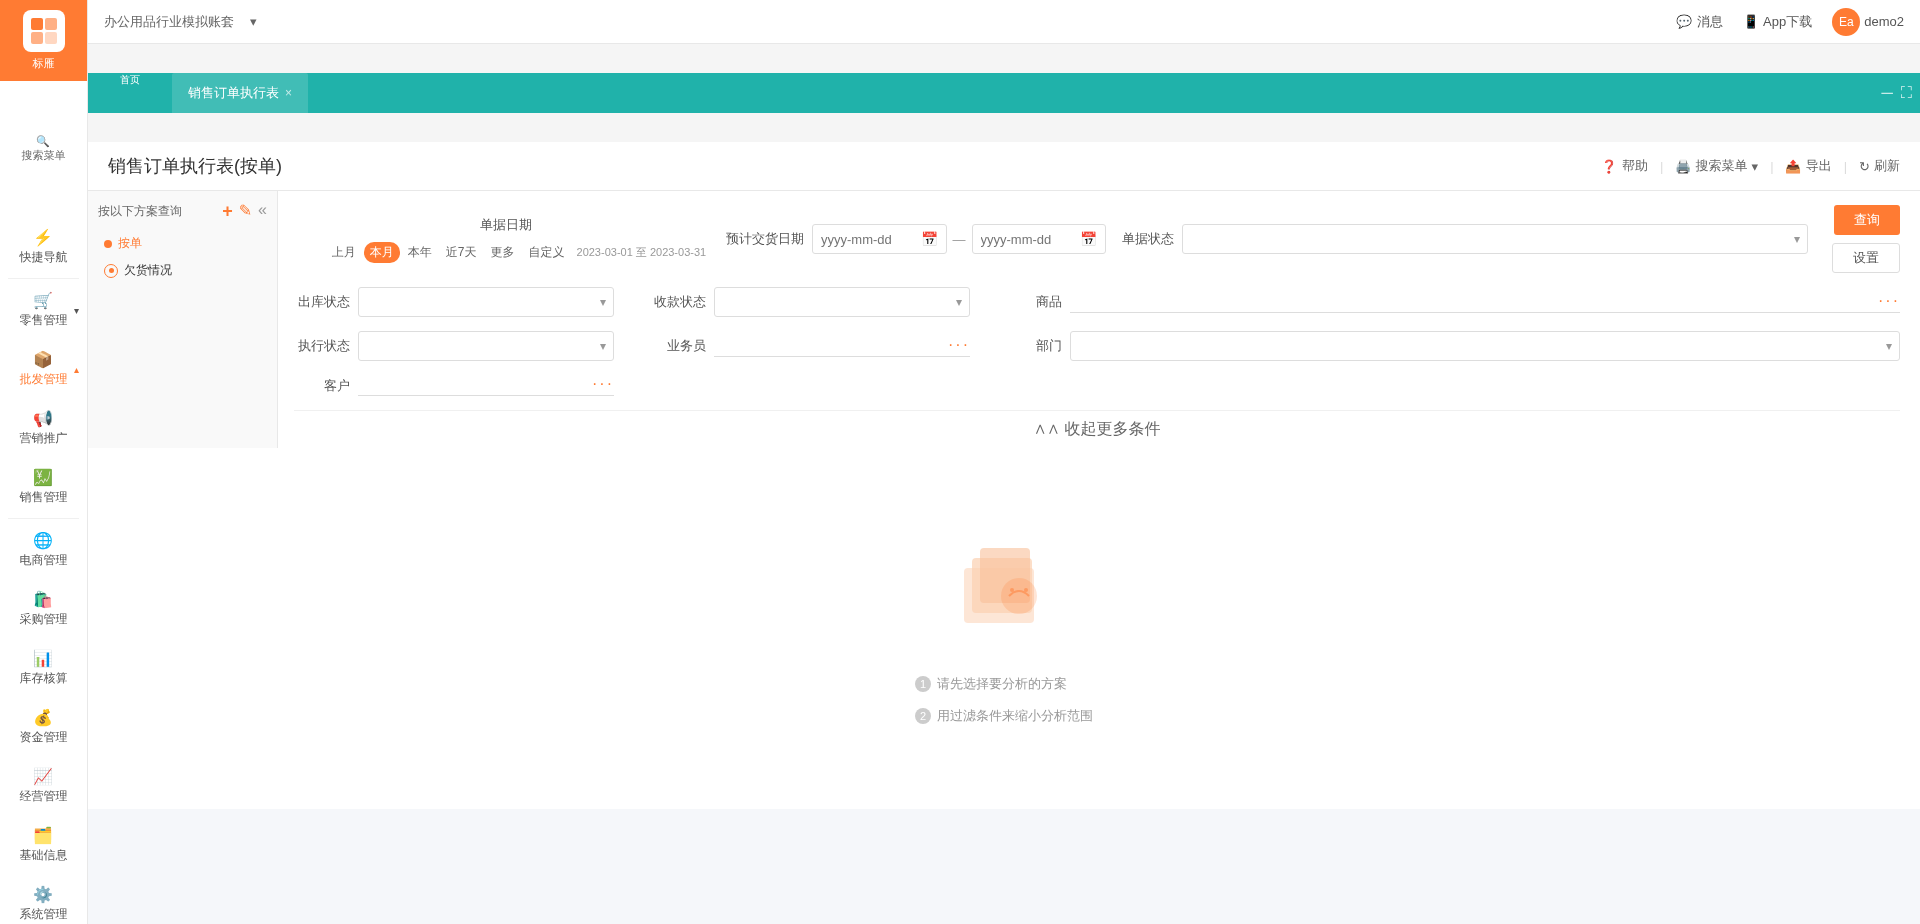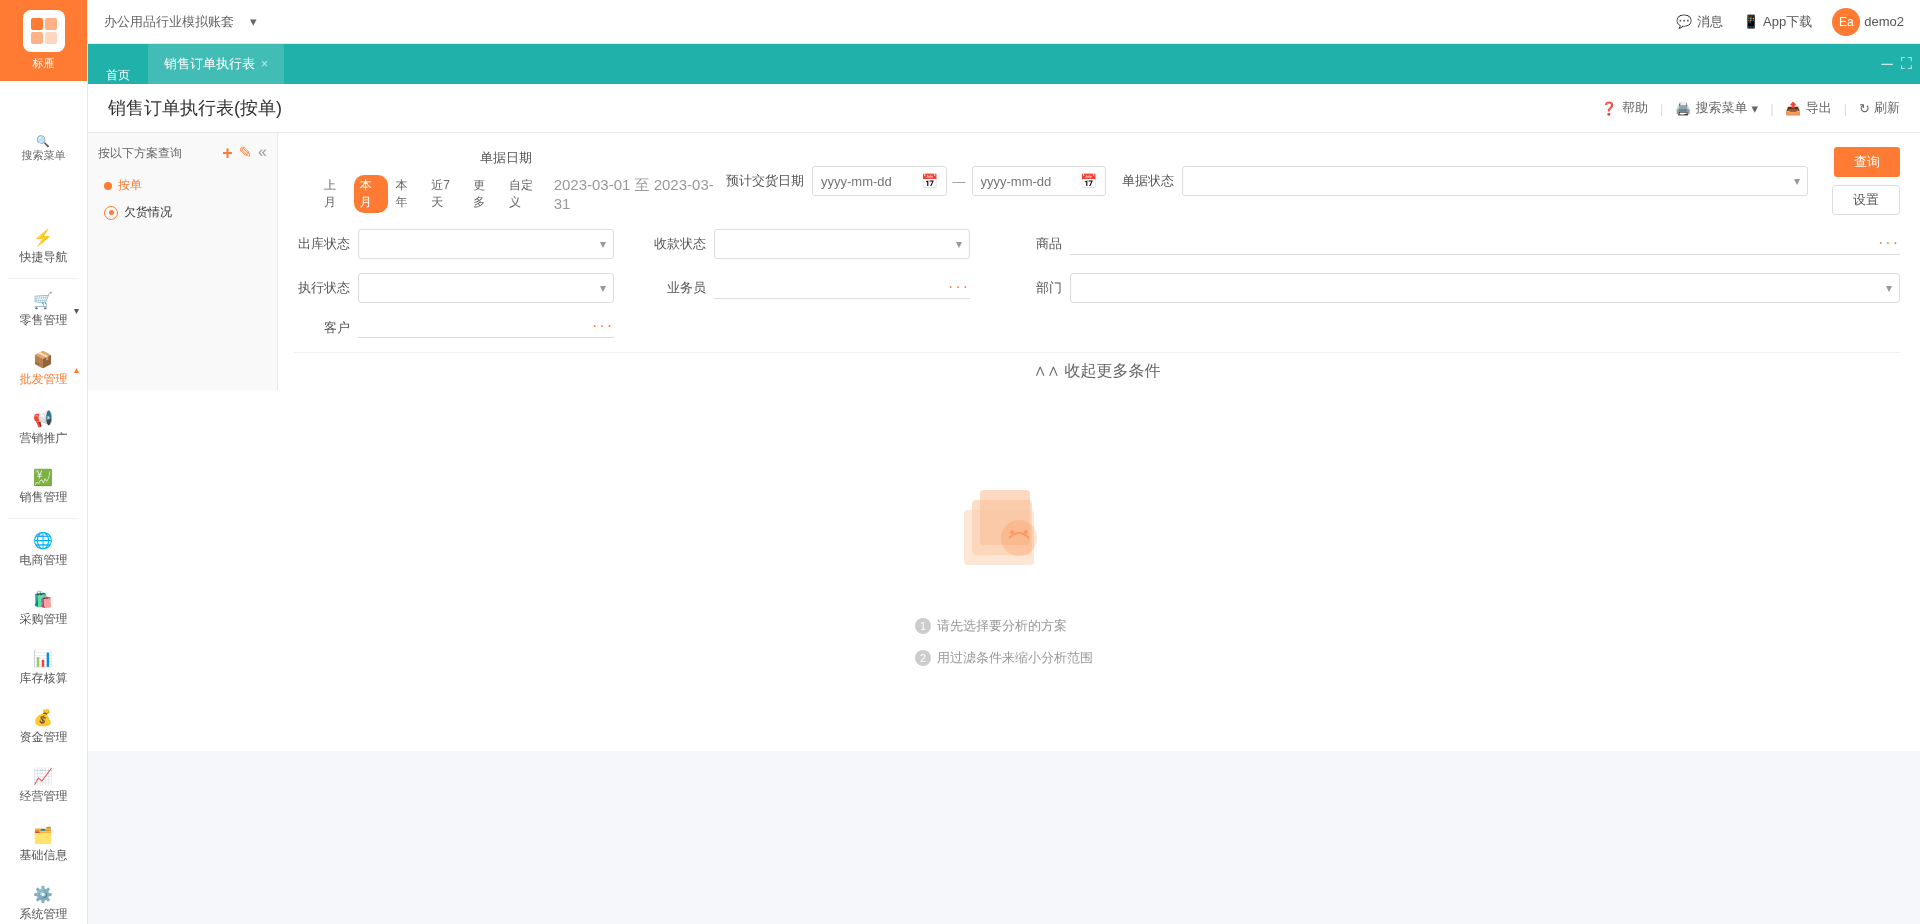--- a/index.html
+++ b/index.html
@@ -14,33 +14,33 @@
     .sidebar-search { width: 100%; padding: 8px 6px; }
     .sidebar-search-item { display: flex; flex-direction: column; align-items: center; padding: 6px 2px; cursor: pointer; color: #666; font-size: 11px; border-radius: 4px; }
     .sidebar-nav { width: 100%; flex: 1; overflow-y: auto; }
     .sidebar-nav-item { display: flex; flex-direction: column; align-items: center; padding: 10px 4px; cursor: pointer; color: #555; font-size: 12px; border-radius: 4px; margin: 1px 4px; position: relative; }
     .sidebar-nav-item.active { color: #ff7b33; }
     .sidebar-nav-item .nav-icon { font-size: 16px; margin-bottom: 2px; }
     .sidebar-nav-item .arrow { position: absolute; right: 4px; top: 50%; transform: translateY(-50%); font-size: 10px; }
     .nav-divider { height: 1px; background: #f0f0f0; margin: 2px 8px; }
 
     
-    .main { flex: 1; display: flex; flex-direction: column; overflow: hidden; }
+    .main { flex: 1; display: flex; flex-direction: column; overflow: hidden; gap: 29px; }
 
     
     .topbar { height: 44px; background: #fff; border-bottom: 1px solid #e8e8e8; display: flex; align-items: center; padding: 0 16px; gap: 16px; flex-shrink: 0; }
     .topbar-title { font-size: 13px; color: #666; }
     .topbar-dropdown { display: flex; align-items: center; gap: 4px; color: #666; cursor: pointer; font-size: 13px; }
     .topbar-right { margin-left: auto; display: flex; align-items: center; gap: 20px; }
     .topbar-right-item { display: flex; align-items: center; gap: 4px; color: #555; cursor: pointer; font-size: 13px; }
     .avatar { width: 28px; height: 28px; border-radius: 50%; background: #ff7b33; display: flex; align-items: center; justify-content: center; color: #fff; font-size: 12px; }
 
     
     .tabbar { height: 40px; background: #20b2aa; display: flex; align-items: center; padding: 0 0; flex-shrink: 0; }
-    .tabbar-home { padding: 0 18px; color: #fff; font-size: 12px; cursor: pointer; height: 100%; display: flex; align-items: flex-end; }
+    .tabbar-home { padding: 0 32px; color: #fff; font-size: 10px; cursor: pointer; height: 100%; display: flex; align-items: flex-start; }
     .tabbar-tab { padding: 0 16px; color: #fff; font-size: 13px; cursor: pointer; height: 100%; display: flex; align-items: center; gap: 6px; background: rgba(255,255,255,0.15); border-radius: 2px 2px 0 0; }
     .tabbar-tab .close { font-size: 12px; opacity: 0.7; }
     .tabbar-right { margin-left: auto; display: flex; align-items: center; padding-right: 8px; gap: 8px; }
     .tabbar-icon { color: #fff; cursor: pointer; font-size: 16px; opacity: 0.8; }
 
     
     .page-content { flex: 1; overflow: auto; background: #f5f7fa; }
 
     
     .page-header { background: #fff; padding: 12px 20px 0 20px; border-bottom: 1px solid #e8e8e8; }
@@ -64,21 +64,21 @@
     .filter-select-wrapper select { width: 100%; height: 30px; border: 1px solid #ddd; border-radius: 3px; padding: 0 24px 0 8px; font-size: 13px; color: #333; background: #fff; outline: none; cursor: pointer; appearance: none; }
     .filter-select-wrapper::after { content: '▾'; position: absolute; right: 8px; top: 50%; transform: translateY(-50%); color: #999; pointer-events: none; font-size: 12px; }
     .filter-date-range { display: flex; align-items: center; gap: 6px; flex: 1; }
     .filter-date-input { flex: 1; height: 30px; border: 1px solid #ddd; border-radius: 3px; padding: 0 28px 0 8px; font-size: 13px; color: #999; background: #fff; outline: none; position: relative; }
     .filter-date-wrapper { position: relative; flex: 1; }
     .filter-date-wrapper input { width: 100%; height: 30px; border: 1px solid #ddd; border-radius: 3px; padding: 0 28px 0 8px; font-size: 13px; color: #999; background: #fff; outline: none; }
     .filter-date-wrapper .cal-icon { position: absolute; right: 8px; top: 50%; transform: translateY(-50%); color: #ff7b33; font-size: 14px; pointer-events: none; }
     .filter-date-sep { color: #999; }
     .date-tab { padding: 2px 6px; font-size: 12px; color: #666; cursor: pointer; border-radius: 2px; }
     .date-tab.active { background: #ff7b33; color: #fff; border-radius: 10px; }
-    .date-range-text { font-size: 15px; color: #999; margin-left: 4px; }
+    .date-range-text { font-size: 11px; color: #999; margin-left: 4px; }
     .filter-dots { color: #ff7b33; cursor: pointer; font-size: 16px; letter-spacing: 2px; }
     .collapse-btn { text-align: center; padding: 8px; color: #666; font-size: 16px; cursor: pointer; border-top: 1px solid #f0f0f0; margin-top: 4px; }
     .date-tabs-group { display: flex; align-items: center; gap: 2px; }
 
     
     .query-btn { background: #ff7b33; color: #fff; border: none; border-radius: 3px; padding: 6px 20px; font-size: 13px; cursor: pointer; text-align: center; }
     .settings-btn { background: #fff; color: #555; border: 1px solid #ddd; border-radius: 3px; padding: 5px 20px; font-size: 13px; cursor: pointer; margin-top: 4px; }
     .btn-group { display: flex; flex-direction: column; align-items: flex-end; gap: 4px; }
 
     

